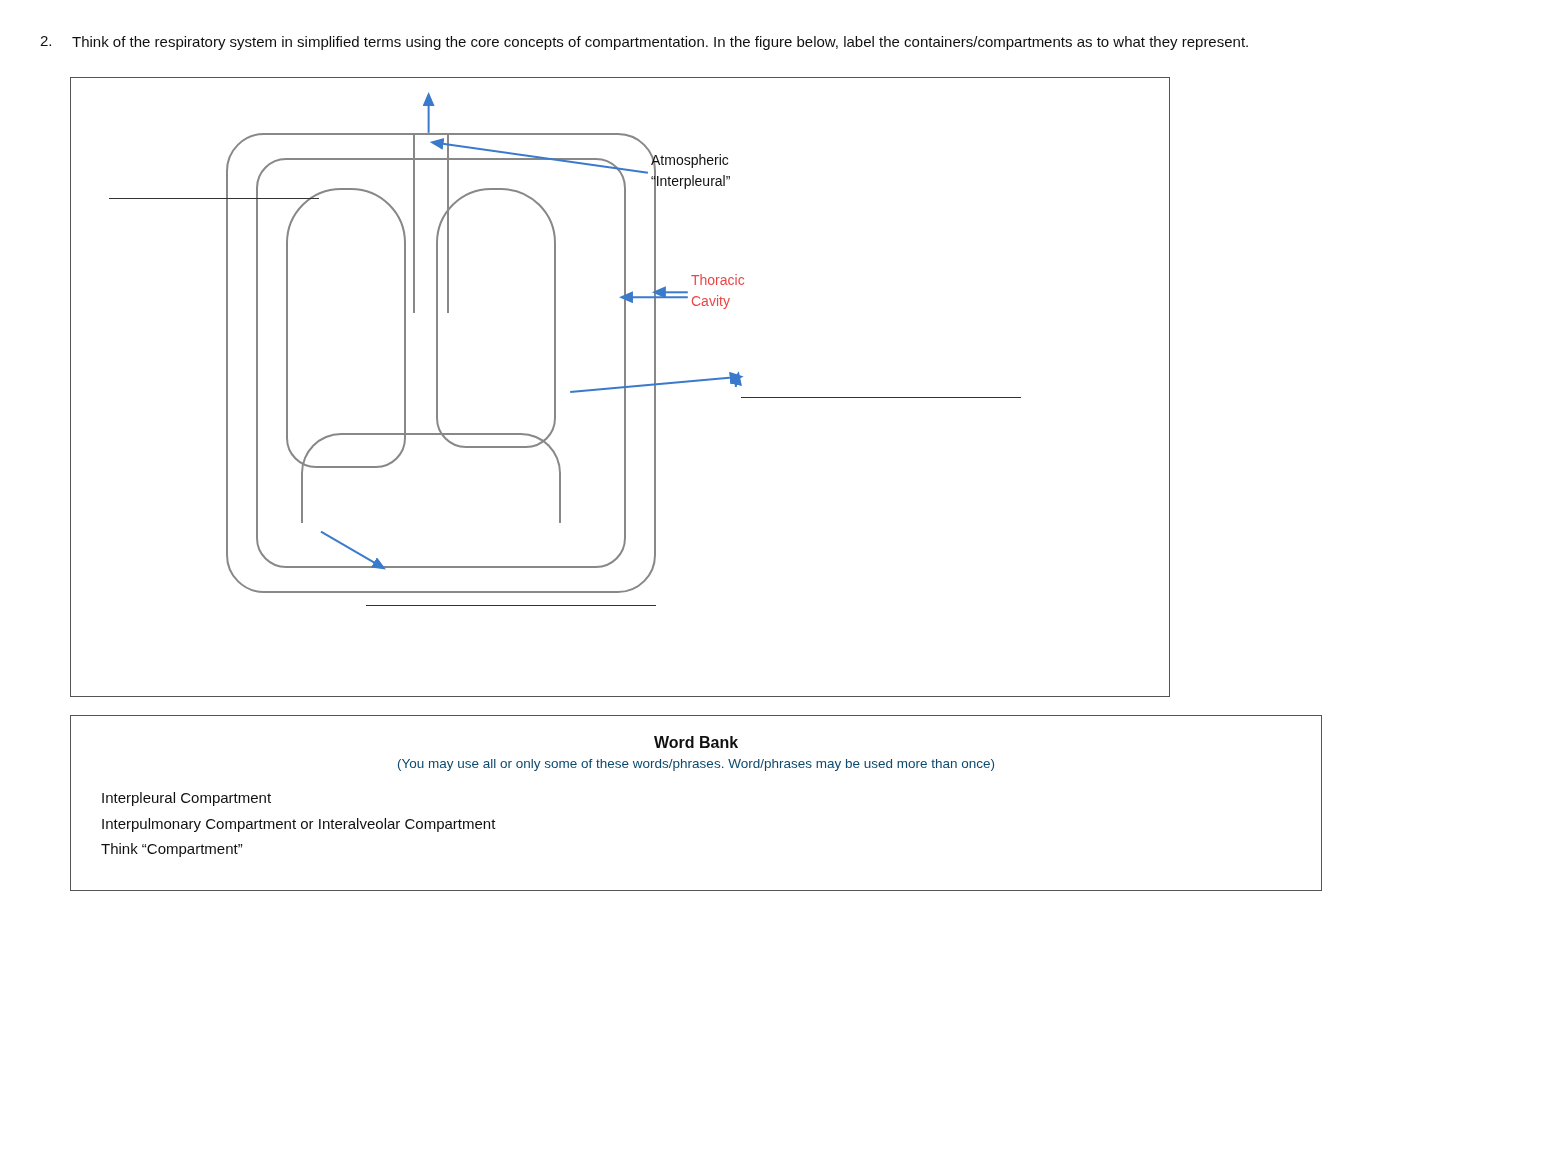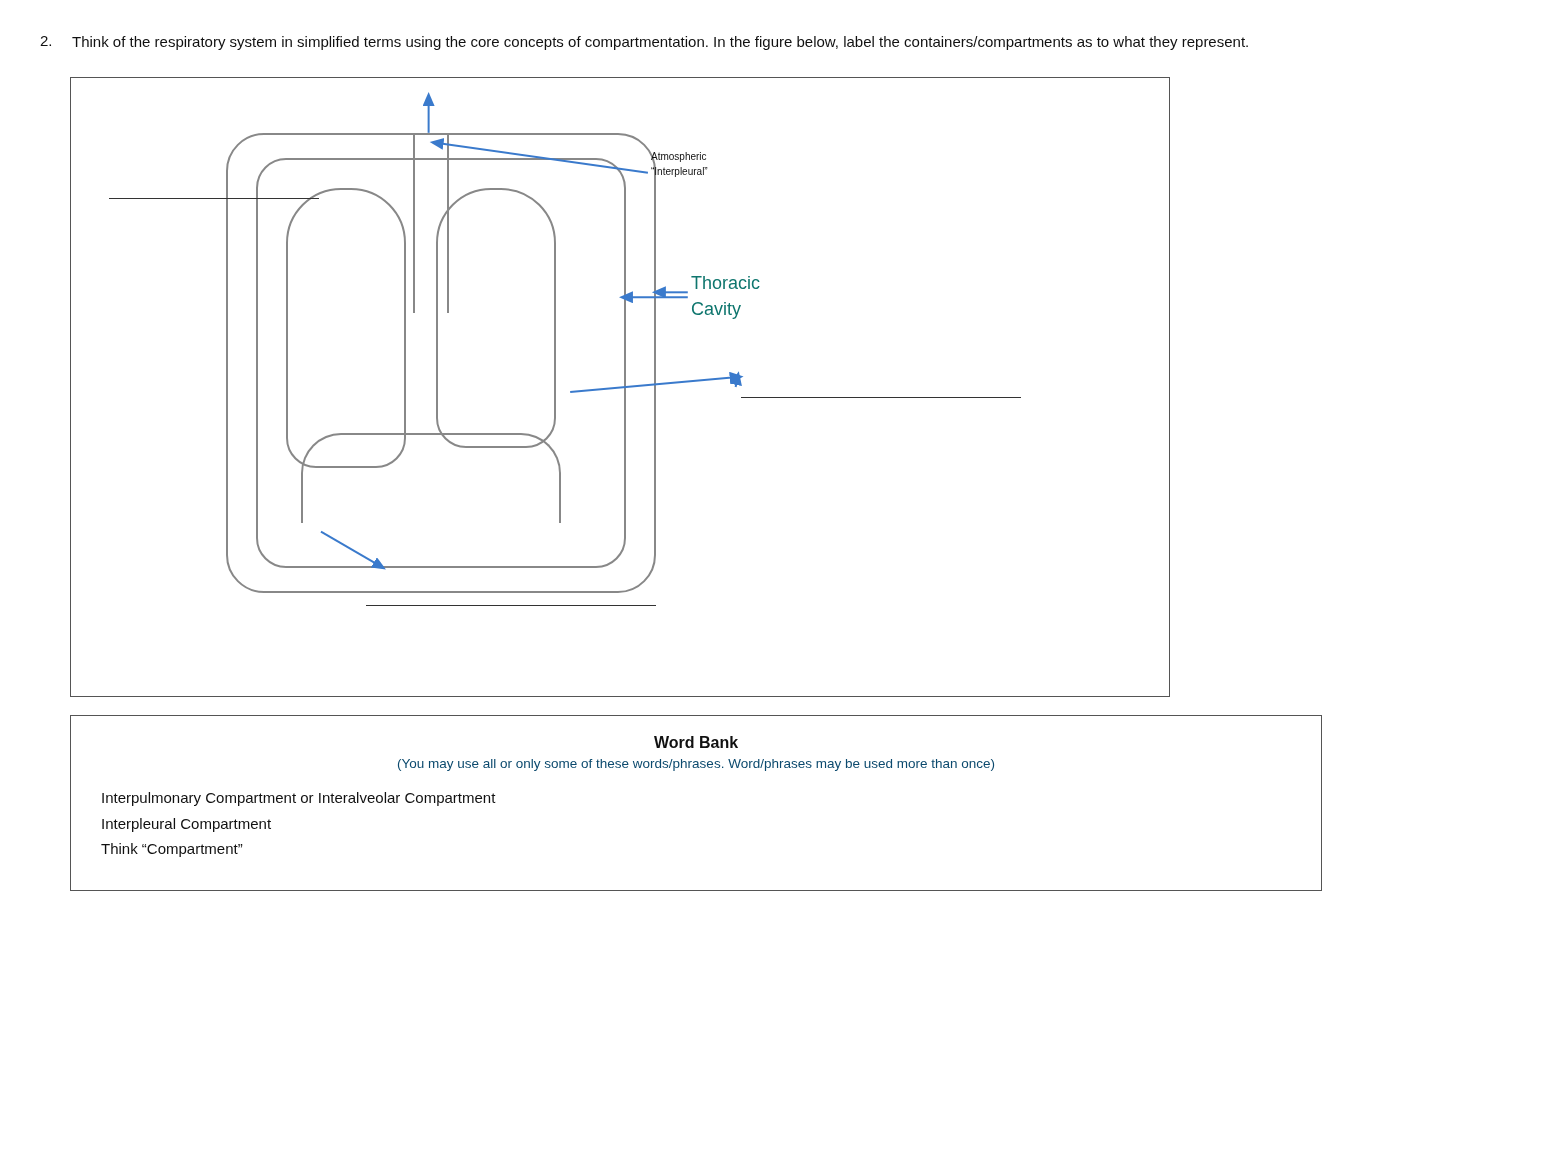--- a/index.html
+++ b/index.html
@@ -122,32 +122,32 @@
       top: 490px;
       width: 290px;
       height: 38px;
       border-bottom: 1.5px solid #333;
     }
     
     .atm-label {
       position: absolute;
       left: 580px;
       top: 72px;
-      font-size: 10px;
+      font-size: 14px;
       line-height: 1.45;
       color: #111;
     }
     
     .thoracic-label {
       position: absolute;
       left: 620px;
       top: 192px;
-      font-size: 18px;
+      font-size: 14px;
       line-height: 1.45;
-      color: #0f766e;
+      color: #ef4444;
     }
     
     .arrows-svg {
       position: absolute;
       top: 0; left: 0;
       width: 100%;
       height: 100%;
       pointer-events: none;
     }
     
@@ -232,17 +232,17 @@
 
     <line x1="500" y1="315" x2="668" y2="300" stroke="#3a7acc" stroke-width="2" marker-end="url(#arrowhead-blue)"></line>
   </svg>
 
 </div>
 
 <div class="word-bank-section">
   <div class="word-bank-title">Word Bank</div>
   <div class="word-bank-subtitle">(You may use all or only some of these words/phrases. Word/phrases may be used more than once)</div>
   <div class="word-bank-items">
+    <div>Interpleural Compartment</div>
     <div>Interpulmonary Compartment or Interalveolar Compartment</div>
-    <div>Interpleural Compartment</div>
     <div>Think “Compartment”</div>
   </div>
 </div>
 
 </body></html>

